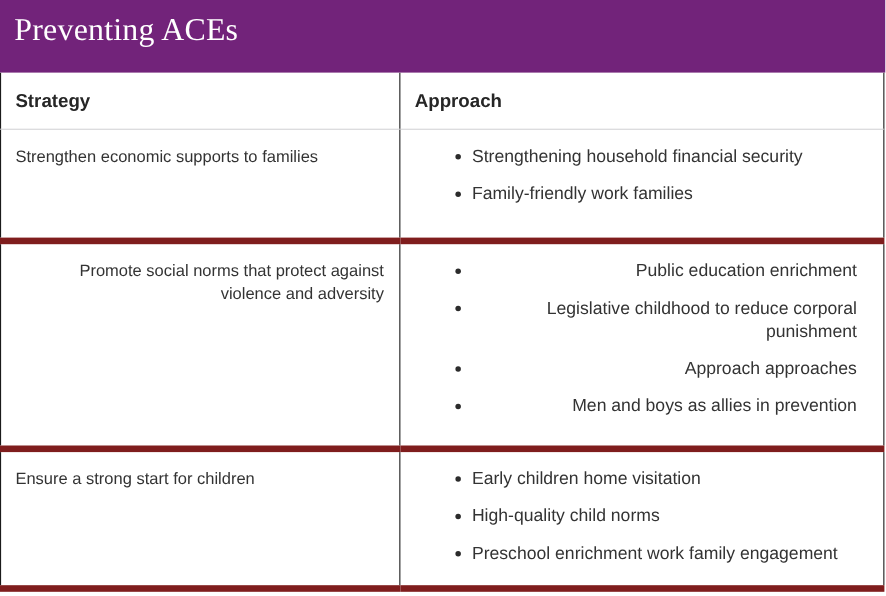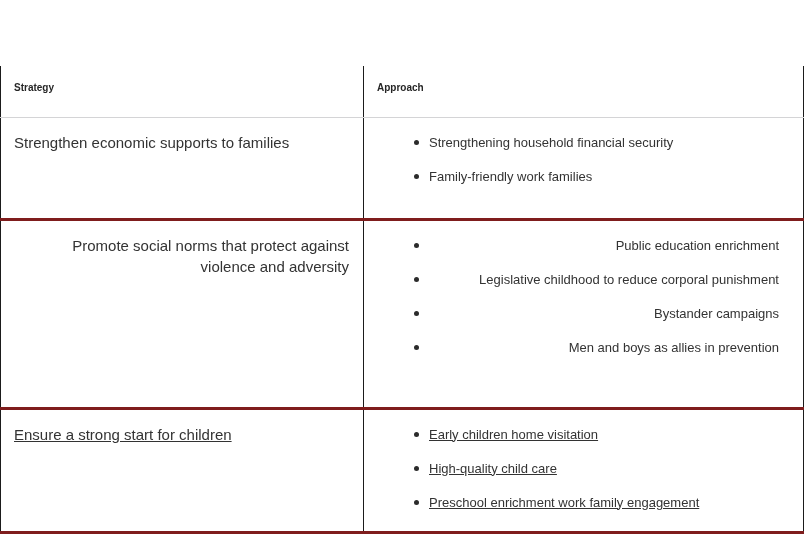--- a/index.html
+++ b/index.html
@@ -73,74 +73,77 @@
   }
 
   
   table.aces-table th.col-div,
   table.aces-table td.col-div {
     border-left: 1px solid #d4d4d6;
   }
 
   table.aces-table thead th {
     padding: 16px 14px 14px 13px;
-    font-size: 10px;
+    font-size: 17px;
     font-weight: bold;
     color: #262626;
     border-bottom: 1px solid #d4d4d6;
     height: 51px;
   }
 
   table.aces-table tbody td {
     padding: 14px 14px 18px 13px;
     font-size: 15px;
     line-height: 21px;
     color: #333333;
-    border-bottom: 3px solid #7f1d1d;
+    border-bottom: 6px solid #7f1d1d;
   }
 
   tr.row-1 td { height: 102px; }
   tr.row-2 td { height: 189px; text-align: right; }
-  tr.row-3 td { height: 100px; text-decoration: underline; }
+  tr.row-3 td { height: 100px; }
 
   td.strategy-cell { padding-right: 20px; }
 
   td.approach-cell {
     padding-left: 0;
     padding-top: 13px;
   }
 
   ul.approach-list {
     margin: 0;
     padding: 0 10px 0 52px;
     list-style: none;
   }
   ul.approach-list li {
     position: relative;
     margin: 0 0 13px 0;
-    font-size: 13px;
+    font-size: 16px;
     line-height: 21px;
     color: #333333;
   }
   ul.approach-list li:last-child { margin-bottom: 0; }
   ul.approach-list li .bullet-dot {
     position: absolute;
     left: -15px;
     top: 8px;
     width: 5px;
     height: 5px;
     border-radius: 50%;
     background: #2b2b2b;
   }
 </style>
 </head>
 <body>
 
 <div id="page">
 
+  <div class="title-banner">
+    <div class="title-text">Preventing ACEs</div>
+  </div>
 
   <div class="table-wrap">
     <table class="aces-table">
       <colgroup>
         <col class="col-strategy">
         <col class="col-approach">
       </colgroup>
       <thead>
         <tr>
           <th>Strategy</th>
@@ -172,41 +175,41 @@
               <li>
                 <span class="bullet-dot"></span>
                 <span>Public education enrichment</span>
               </li>
               <li>
                 <span class="bullet-dot"></span>
                 <span>Legislative childhood to reduce corporal punishment</span>
               </li>
               <li>
                 <span class="bullet-dot"></span>
-                <span>Bystander campaigns</span>
+                <span>Approach approaches</span>
               </li>
               <li>
                 <span class="bullet-dot"></span>
                 <span>Men and boys as allies in prevention</span>
               </li>
             </ul>
           </td>
         </tr>
 
         <tr class="row-3">
           <td class="strategy-cell">Ensure a strong start for children</td>
           <td class="approach-cell col-div">
             <ul class="approach-list">
               <li>
                 <span class="bullet-dot"></span>
                 <span>Early children home visitation</span>
               </li>
               <li>
                 <span class="bullet-dot"></span>
-                <span>High-quality child care</span>
+                <span>High-quality child norms</span>
               </li>
               <li>
                 <span class="bullet-dot"></span>
                 <span>Preschool enrichment work family engagement</span>
               </li>
             </ul>
           </td>
         </tr>
 
       </tbody>

